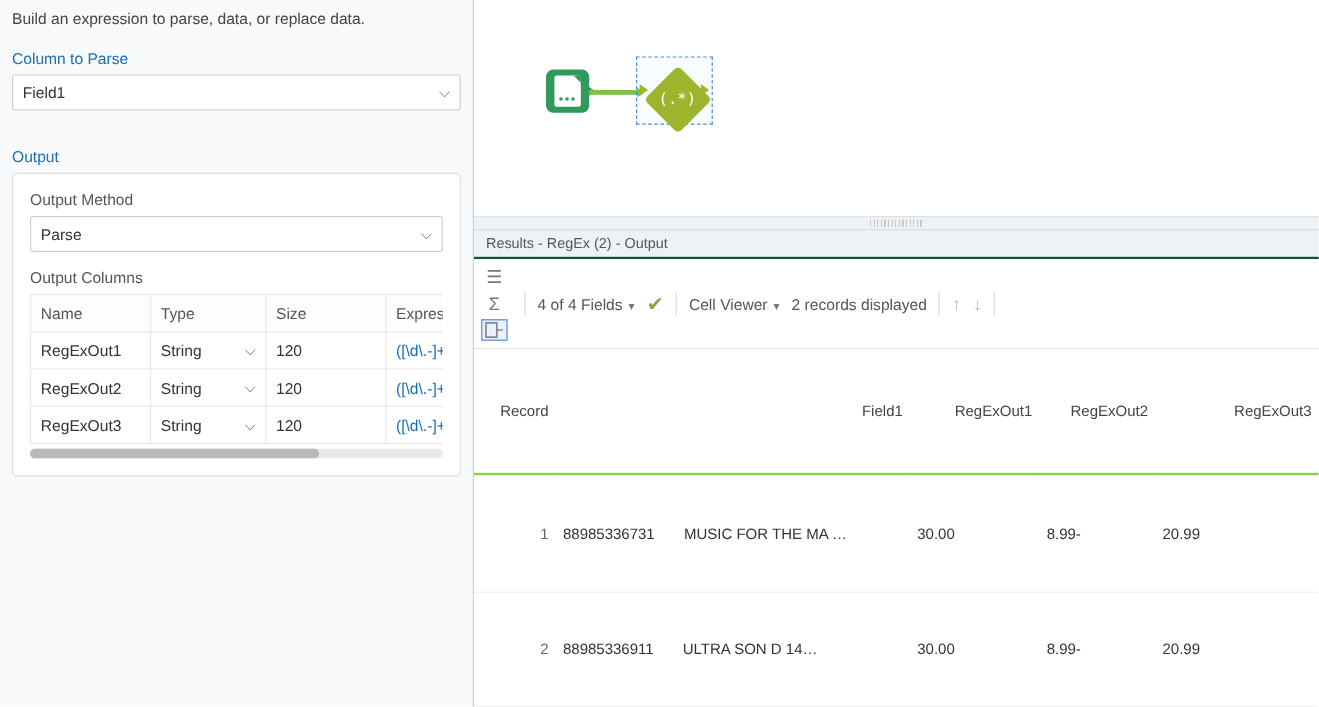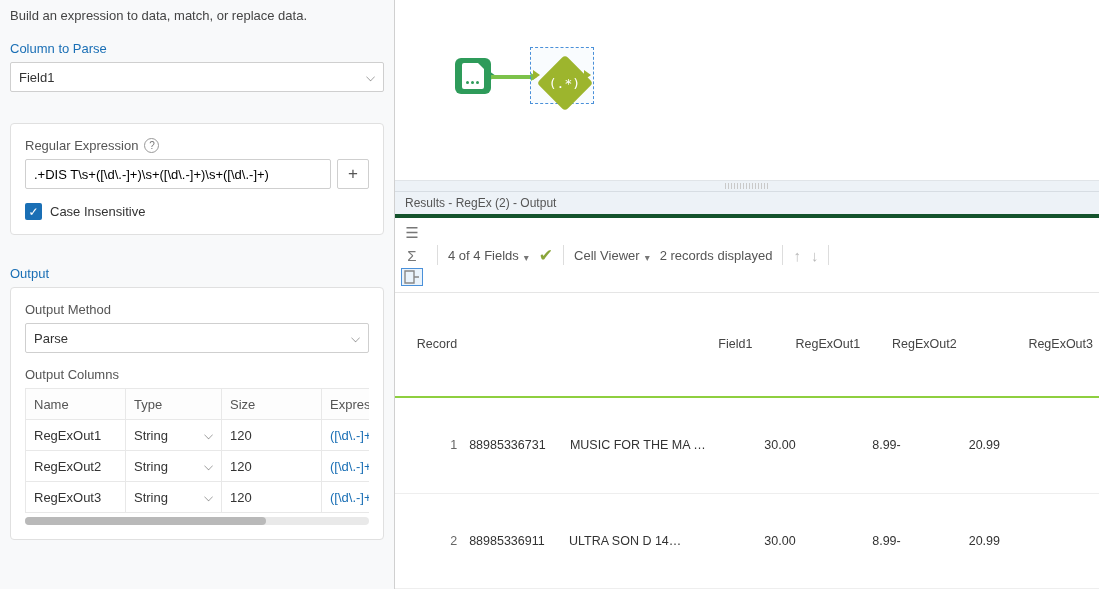--- a/index.html
+++ b/index.html
@@ -38,21 +38,21 @@
   .file-glyph .dots span{ width:3px; height:3px; background:#2e9b5a; border-radius:50%;}
   .wire { position:absolute; top:75px; left:96px; width:42px; height:4px; background:#7cc24a; }
   .wire::after{content:""; position:absolute; right:-4px; top:-2px; width:0; height:0; border-top:4px solid transparent; border-bottom:4px solid transparent; border-left:6px solid #7cc24a;}
   .tool-icon-2-sel { position:absolute; top:48px; left:136px; width:62px; height:55px; outline:1px dashed #4a90d9; background:rgba(74,144,217,0.03);}
   .tool-icon-2 { position:absolute; top:8px; left:7px; width:40px; height:40px; background:#9db52d; display:flex; align-items:center; justify-content:center; color:#fff; font-size:12px; transform: rotate(45deg); border-radius:4px;}
   .tool-icon-2 span{ transform: rotate(-45deg); font-family: monospace; font-size:13px;}
   .anchor-in{position:absolute; left:-5px; top:50%; transform:translateY(-50%); width:0; height:0; border-top:5px solid transparent; border-bottom:5px solid transparent; border-left:7px solid #9db52d;}
   .anchor-out{position:absolute; right:-5px; top:50%; transform:translateY(-50%); width:0; height:0; border-top:5px solid transparent; border-bottom:5px solid transparent; border-left:7px solid #9db52d;}
   .tool-icon-2-wrap{position:absolute; top:55px; left:143px; width:48px; height:40px;}
 
-  .results-header { background:#edf2f7; border-top:1px solid #d7dde3; border-bottom:4px solid #14532d; padding:4px 10px; font-size:12px; color:#555; }
+  .results-header { background:#edf2f7; border-top:1px solid #d7dde3; border-bottom:2px solid #14532d; padding:4px 10px; font-size:12px; color:#555; }
   .results-grip { height:6px; background: repeating-linear-gradient(90deg,#c9c9c9 0 1px, transparent 1px 3px); margin:0 auto; width:45px;}
   .results-grip-wrap{background:#edf2f7; border-top:1px solid #e0e4e8; text-align:center; padding:2px 0;}
   .results-toolbar { display:flex; align-items:center; padding:6px 6px; gap:10px; background:#fff; border-bottom:1px solid #e5e5e5;}
   .rt-left { display:flex; flex-direction:column; gap:4px; margin-right:4px;}
   .rt-icon { width:22px; height:18px; display:inline-flex; align-items:center; justify-content:center; color:#777; font-size:15px; border:1px solid transparent; cursor:pointer;}
   .rt-icon.sel{ border:1px solid #4a90d9; background:#eaf3fb;}
   .sep { width:1px; height:20px; background:#ddd; }
   .rt-text { color:#555; display:flex; align-items:flex-end; gap:5px; font-size:13px;}
   .dd-chev{font-size:10px; color:#777;}
   .check-g{ color:#8aa53a; font-size:17px;}
@@ -62,45 +62,31 @@
   .data-table { flex:1; border-collapse:collapse; table-layout:fixed; font-size:12.5px;}
   .data-table th{ border-bottom:2px solid #8ecf3f; background:#fff; padding:4px 6px; text-align:right; font-weight:400; color:#444;}
   .data-table td{ border-bottom:1px solid #eee; padding:3px 6px; white-space:nowrap; overflow:hidden; text-overflow:ellipsis;}
   .rownum{ text-align:right; color:#666; padding-right:8px;}
   .data-table th.rownum{border-bottom:2px solid #8ecf3f;}
 </style>
 </head>
 <body>
 
 <div class="left-panel">
-  <div class="intro">Build an expression to data, match, or replace data.</div>
+  <div class="intro">Build an expression to parse, data, or replace data.</div>
 
   <div class="form-group">
     <div class="section-label linkish">Column to Parse</div>
     <div class="select-box">
       <span>Field1</span>
       <span class="chev">⌵</span>
     </div>
   </div>
 
   <div class="form-group">
-    <div class="format-box">
-      <div class="inner-label">
-        <span>Regular Expression</span>
-        <span class="help-icon">?</span>
-      </div>
-      <div class="regex-row">
-        <input class="regex-input" value=".+DIS T\s+([\d\.-]+)\s+([\d\.-]+)\s+([\d\.-]+)" style="">
-        <div class="plus-btn">+</div>
-      </div>
-      <div class="check-row">
-        <span class="chk">✓</span>
-        <span>Case Insensitive</span>
-      </div>
-    </div>
   </div>
 
   <div class="form-group">
     <div class="section-label linkish">Output</div>
     <div class="output-box">
       <div class="inner-label">
           <span>Output Method</span>
         </div>
       <div class="select-box" style="margin-bottom:14px;">
         <span>Parse</span>

